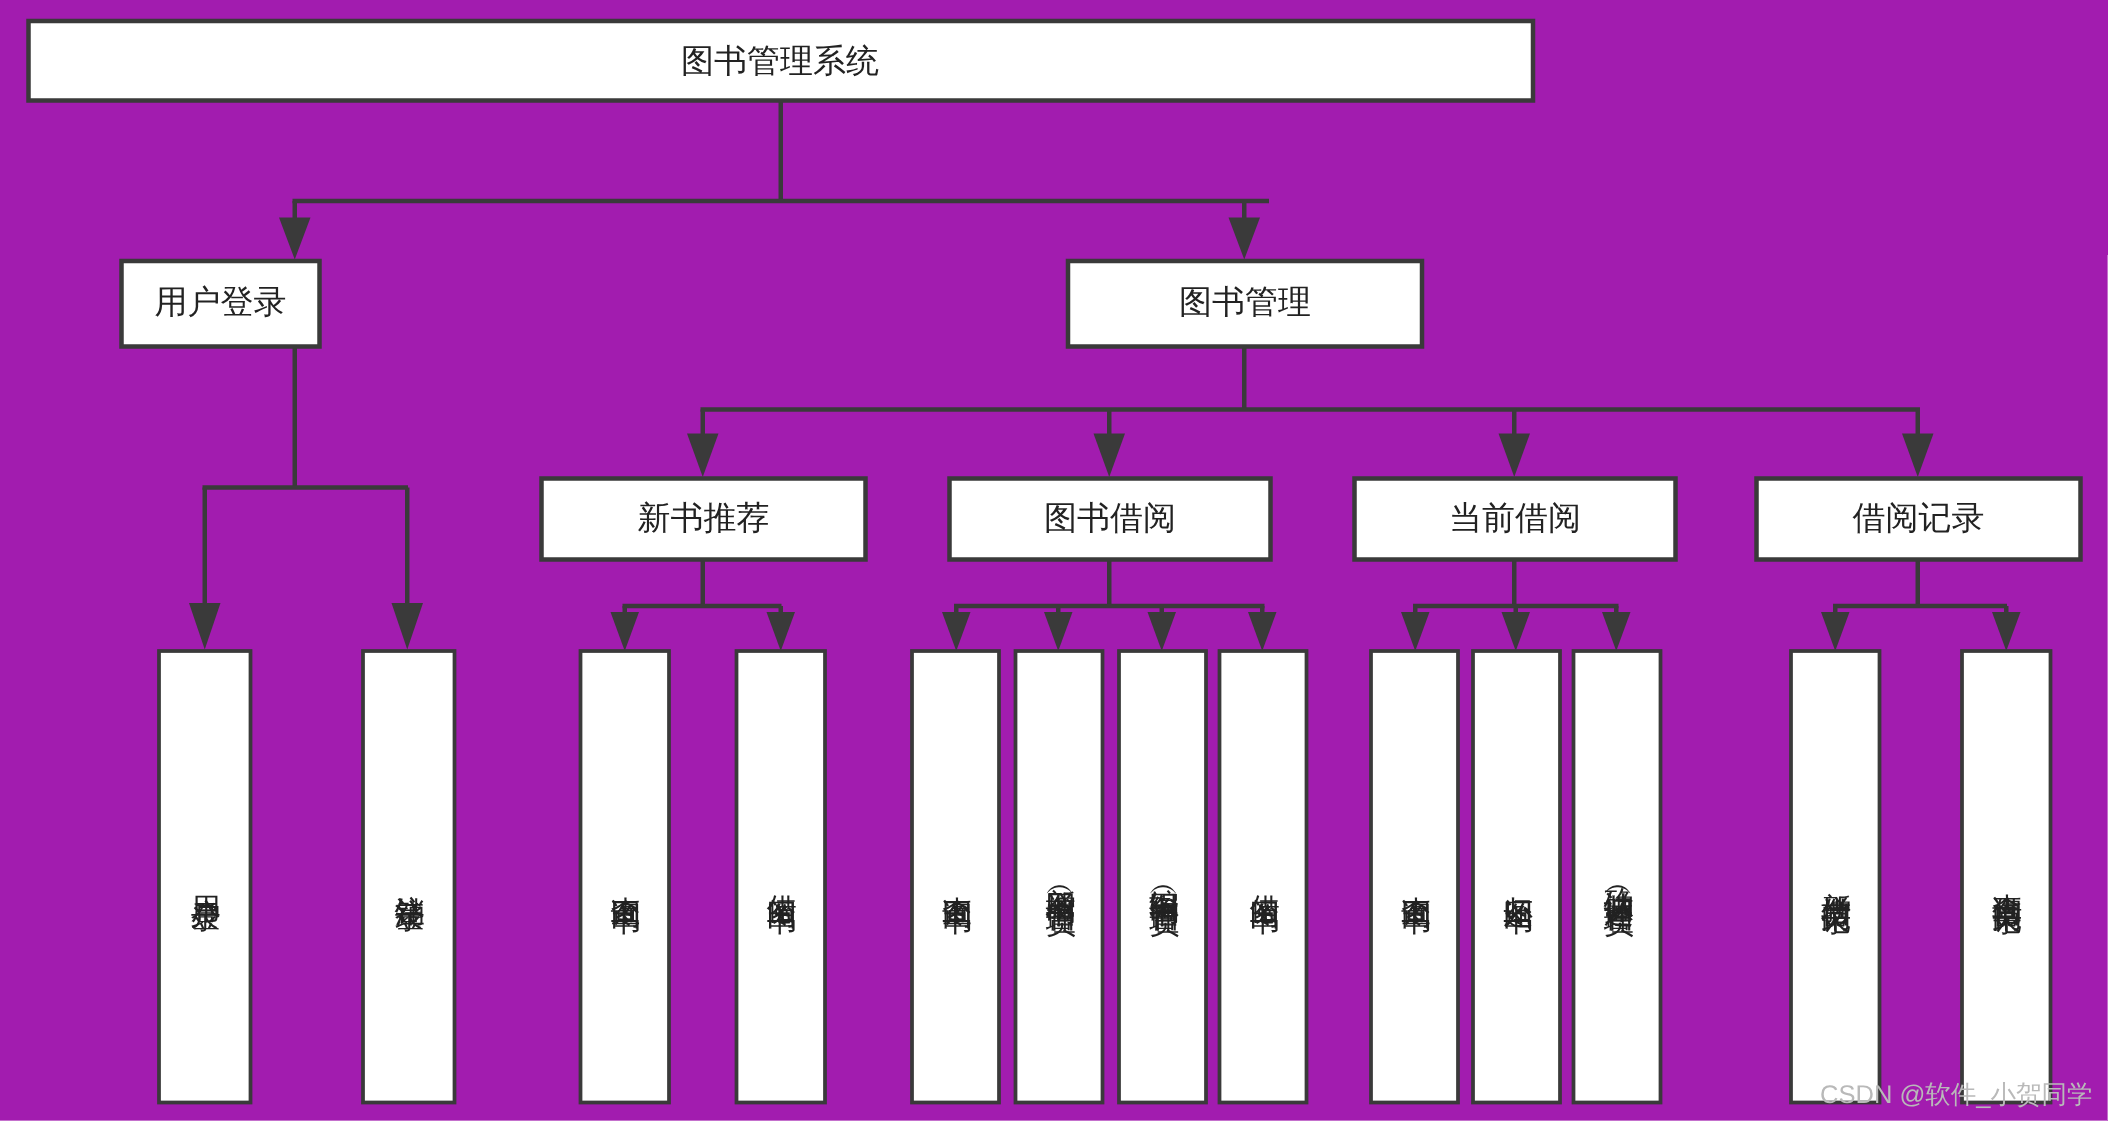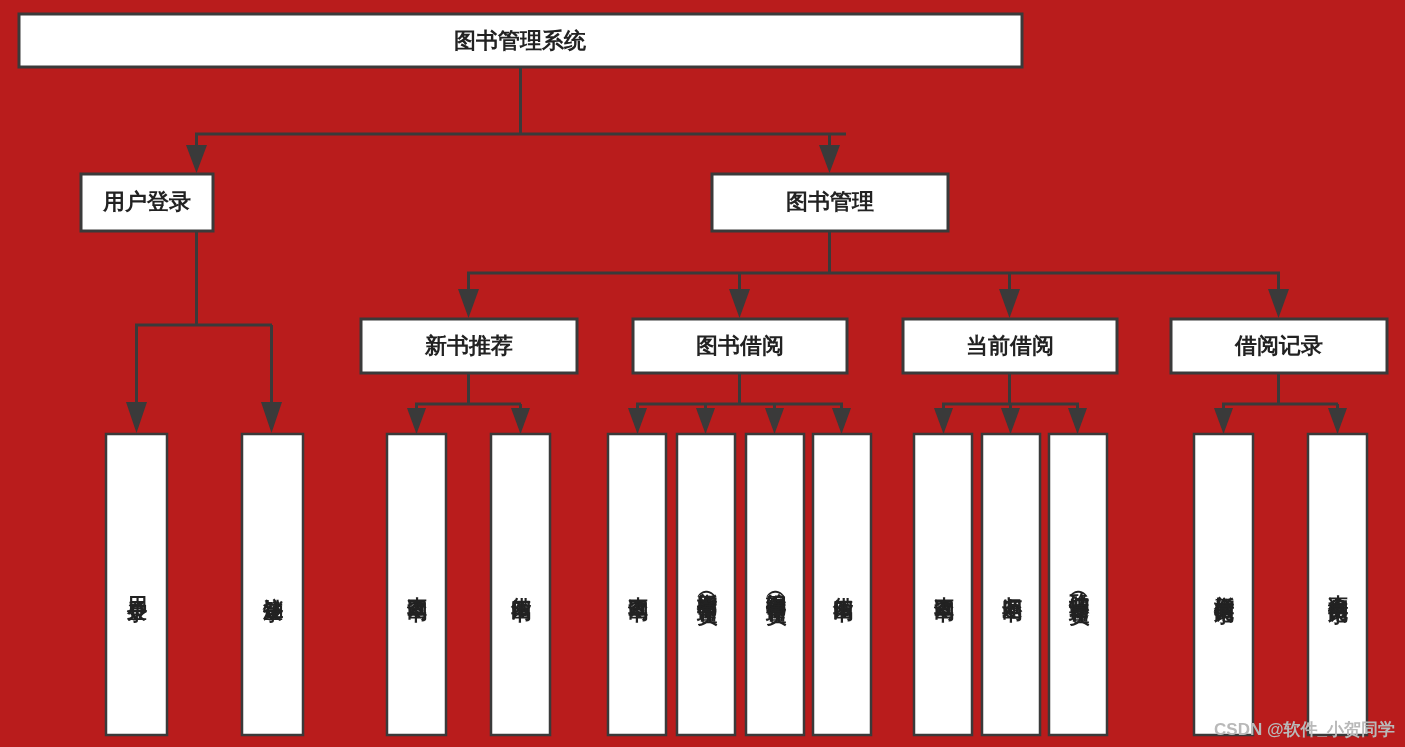--- a/index.html
+++ b/index.html
@@ -10,22 +10,21 @@
   body {
     width: 1405px;
     height: 747px;
     font-family: "Liberation Sans", "DejaVu Sans", sans-serif;
     overflow: hidden;
   }
   #diagram-root {
     position: relative;
     width: 1405px;
     height: 747px;
-    background: #b91c1c;
-    font-weight: bold;
+    background: #a21caf;
   }
   svg.diagram-svg {
     position: absolute;
     left: 0;
     top: 0;
     width: 1405px;
     height: 747px;
   }
   .node-box {
     fill: #ffffff;

